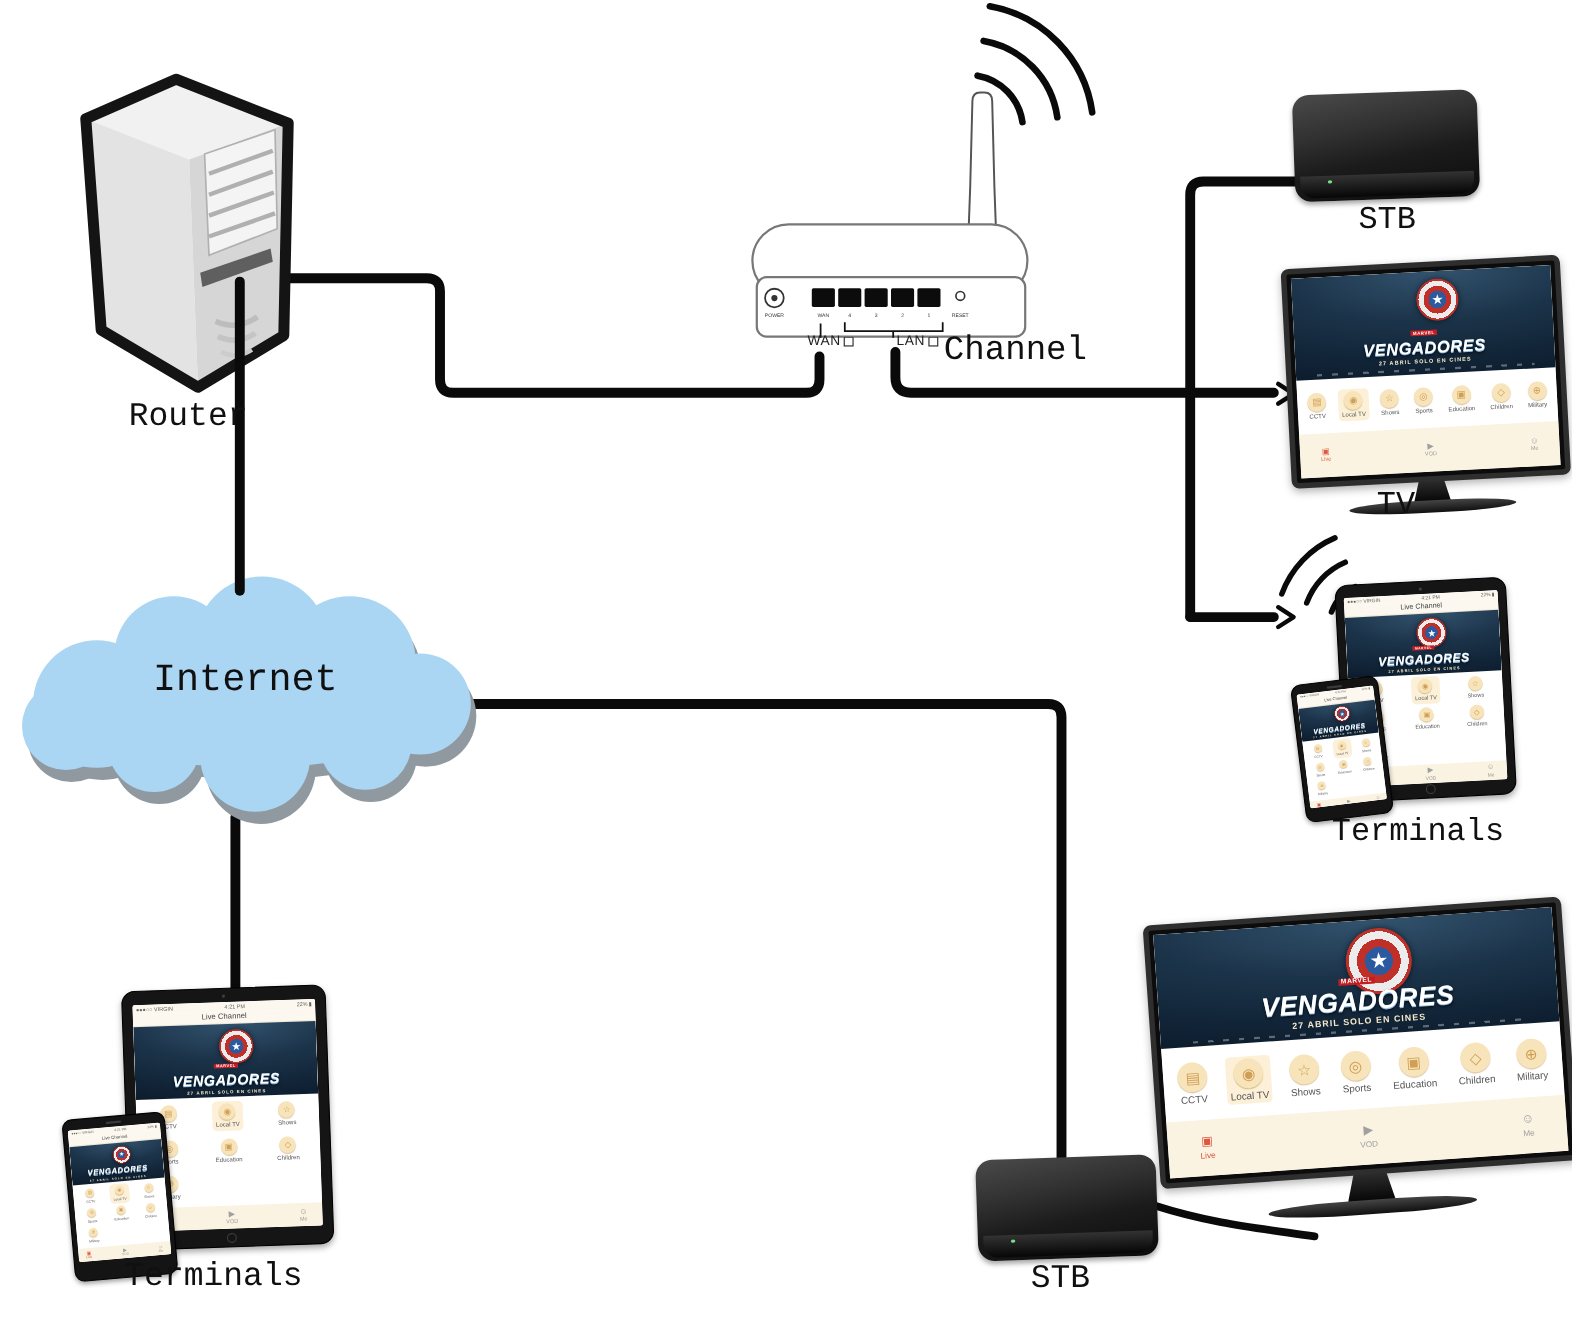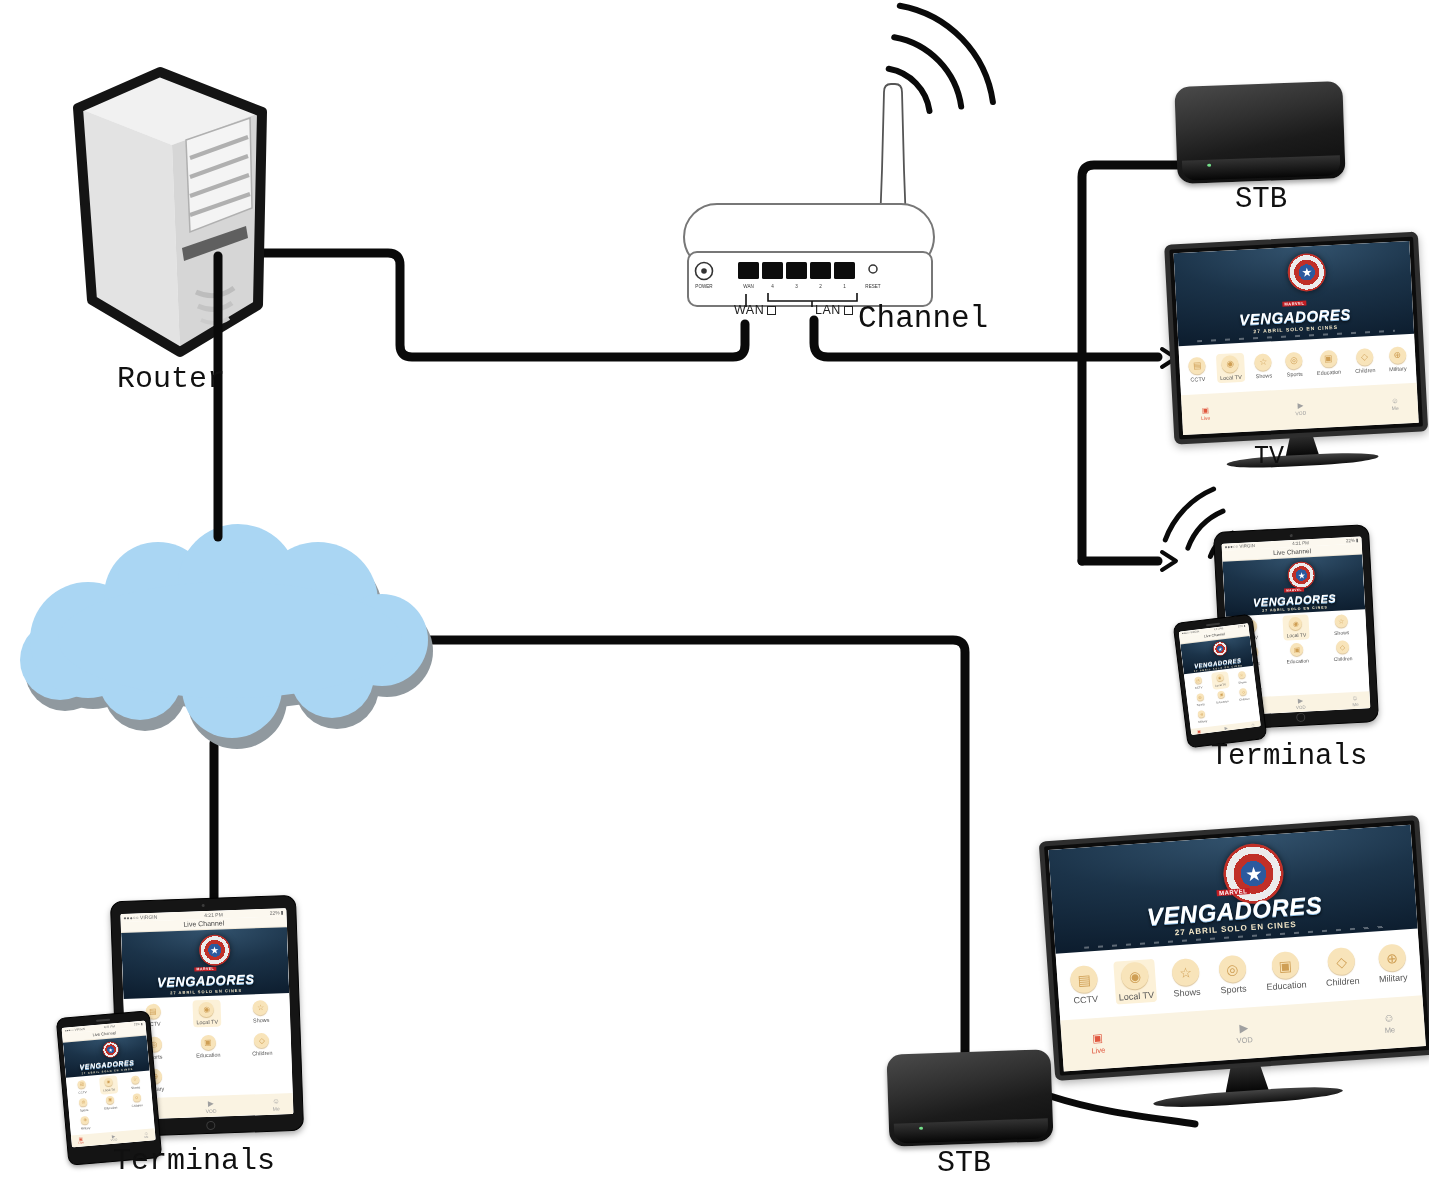--- a/index.html
+++ b/index.html
@@ -96,21 +96,21 @@
   #tv-top-screen{--banh:51%;--navh:22%;--circ:17px;--catfs:5.5px;--navfs:5px;--btfs:15px;--bsfs:5px;--bbfs:4px;--shield:38px;}
   #tv-bot-screen{--banh:47%;--navh:23%;--circ:27px;--catfs:9px;--navfs:7.5px;--btfs:24px;--bsfs:8px;--bbfs:6px;--shield:60px;}
   #tab-r-screen{--banh:32%;--navh:10%;--circ:13px;--catfs:5px;--navfs:4.5px;--btfs:11px;--bsfs:3.5px;--bbfs:3px;--shield:27px;--stfs:4.5px;--tifs:6.5px;}
   #tab-bl-screen{--banh:32%;--navh:10%;--circ:15px;--catfs:5.5px;--navfs:5px;--btfs:13px;--bsfs:4px;--bbfs:3.5px;--shield:31px;--stfs:5px;--tifs:7px;}
   #ph-r-screen{--banh:29%;--navh:10%;--circ:7px;--catfs:2.8px;--navfs:2.8px;--btfs:6px;--bsfs:2.2px;--bbfs:2px;--shield:14px;--stfs:2.6px;--tifs:3.6px;}
   #ph-bl-screen{--banh:29%;--navh:10%;--circ:8px;--catfs:3px;--navfs:3px;--btfs:7px;--bsfs:2.4px;--bbfs:2.2px;--shield:16px;--stfs:3px;--tifs:4px;}
   
   #lbl-server{left:96px;top:364px;width:150px;font-size:30px;}
   #lbl-router{left:858px;top:303px;width:122px;font-size:31px;}
   #lbl-stb-top{left:1196px;top:185px;width:130px;font-size:29px;}
-  #lbl-tv-top{left:1214px;top:444px;width:110px;font-size:25px;}
+  #lbl-tv-top{left:1214px;top:444px;width:110px;font-size:29px;}
   #lbl-term-r{left:1204px;top:742px;width:170px;font-size:29px;}
   #lbl-term-bl{left:104px;top:1146px;width:180px;font-size:30px;}
   #lbl-stb-bot{left:884px;top:1148px;width:160px;font-size:30px;}
   #lbl-internet{left:128px;top:600px;width:190px;font-size:35px;z-index:2;}
   
   .ptag{position:absolute;z-index:2;font-size:12.5px;color:#222;letter-spacing:.5px;}
   .ptag .sq{display:inline-block;width:7px;height:7px;border:1.3px solid #222;background:#fff;
         margin-left:3px;vertical-align:middle;}
   #tag-wan{left:734px;top:303px;}
   #tag-lan{left:815px;top:303px;}
@@ -618,19 +618,20 @@
             <span class="nico">☺</span>
             <span class="nlab">Me</span>
           </div>
           </div>
       </div>
     </div>
   </div>
 
   <div class="lbl" id="lbl-server">Router</div>
   <div class="lbl" id="lbl-router">Channel</div>
+  <div class="lbl" id="lbl-internet">Internet</div>
   <div class="lbl" id="lbl-stb-top">STB</div>
   <div class="lbl" id="lbl-tv-top">TV</div>
   <div class="lbl" id="lbl-term-r">Terminals</div>
   <div class="lbl" id="lbl-term-bl">Terminals</div>
   <div class="lbl" id="lbl-stb-bot">STB</div>
 
 </div>
 
 </body></html>

